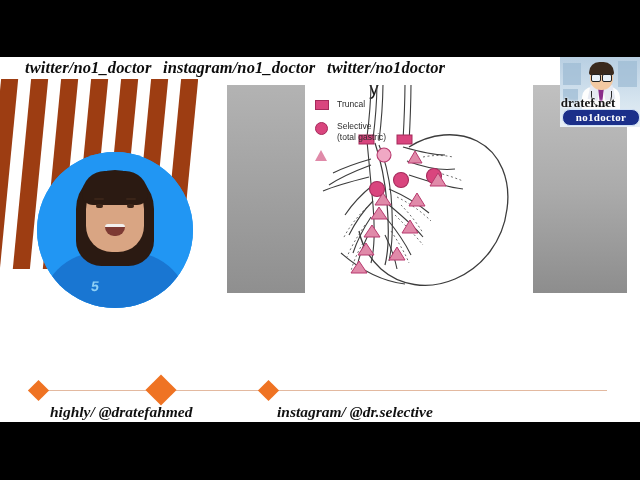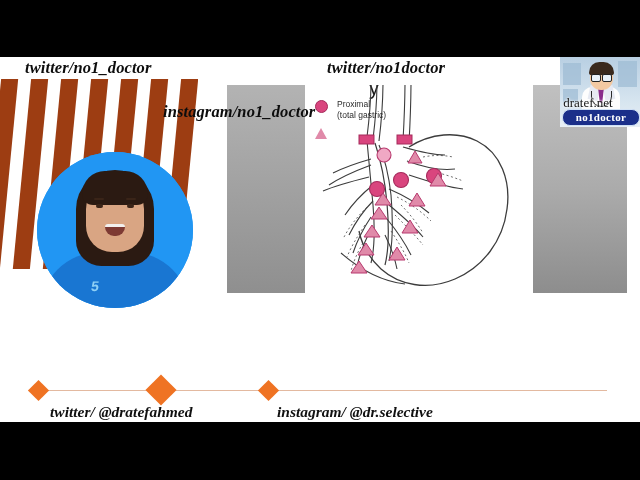--- a/index.html
+++ b/index.html
@@ -58,21 +58,21 @@
     top: 1px;
     font-family: "Liberation Serif", serif;
     font-style: italic;
     font-weight: 700;
     font-size: 16.5px;
     color: #0d0d0d;
     white-space: nowrap;
     letter-spacing: 0.1px;
   }
   #handle-twitter   { left: 25px; }
-  #handle-instagram { left: 163px; margin-top: 44px; }
+  #handle-instagram { left: 163px; }
   #handle-facebook  { left: 327px; }
 
   
   #stripes {
     position: absolute;
     left: -12px;
     top: 22px;
     width: 210px;
     height: 190px;
     overflow: hidden;
@@ -418,21 +418,21 @@
     border: 1.6px solid #2b2b2b;
     border-top: none;
     border-radius: 0 0 11px 11px;
   }
   #wm-dratef {
     position: absolute;
     left: 0; top: 38px;
     width: 56px;
     text-align: center;
     font-family: "Liberation Serif", serif;
-    font-weight: 400;
+    font-weight: 700;
     font-size: 13px;
     color: #151515;
     text-shadow: 0 0 2px #fff, 0 0 3px #fff;
   }
   #wm-banner {
     position: absolute;
     left: 2px; top: 52px;
     width: 76px; height: 15px;
     background: #1b2f8a;
     border-radius: 8px;
@@ -569,41 +569,45 @@
             <polygon points="78,108 86,120 70,120"></polygon>
             <polygon points="74,122 82,134 66,134"></polygon>
             <polygon points="67,140 75,152 59,152"></polygon>
             <polygon points="61,158 69,170 53,170"></polygon>
             <polygon points="54,176 62,188 46,188"></polygon>
           </g>
         </svg>
 
         <div id="legend">
           <div class="legend-row">
+            <span class="lg-marker lg-square"></span>
+            <span class="legend-label">Truncal</span>
+          </div>
+          <div class="legend-row">
             <span class="lg-marker lg-circle"></span>
-            <span class="legend-label">Proximal
+            <span class="legend-label">Selective
 (total gastric)</span>
           </div>
           <div class="legend-row">
             <span class="lg-marker lg-tri"></span>
           </div>
         </div>
 
       </div>
     </div>
 
     <div id="divider">
       <div id="divider-line"></div>
       <div class="diamond" id="diamond-1"></div>
       <div class="diamond" id="diamond-2"></div>
       <div class="diamond" id="diamond-3"></div>
     </div>
 
     <div id="footer-line">
-      <span class="footer-handle" id="footer-twitter">twitter/ @dratefahmed</span>
+      <span class="footer-handle" id="footer-twitter">highly/ @dratefahmed</span>
       <span class="footer-handle" id="footer-instagram">instagram/ @dr.selective</span>
     </div>
 
   </div>
 
   <div id="watermark">
     <div id="wm-bg"></div>
     <div class="wm-cabinet" id="wm-cab-1"></div>
     <div class="wm-cabinet" id="wm-cab-2"></div>
     <div class="wm-cabinet" id="wm-cab-3"></div>

